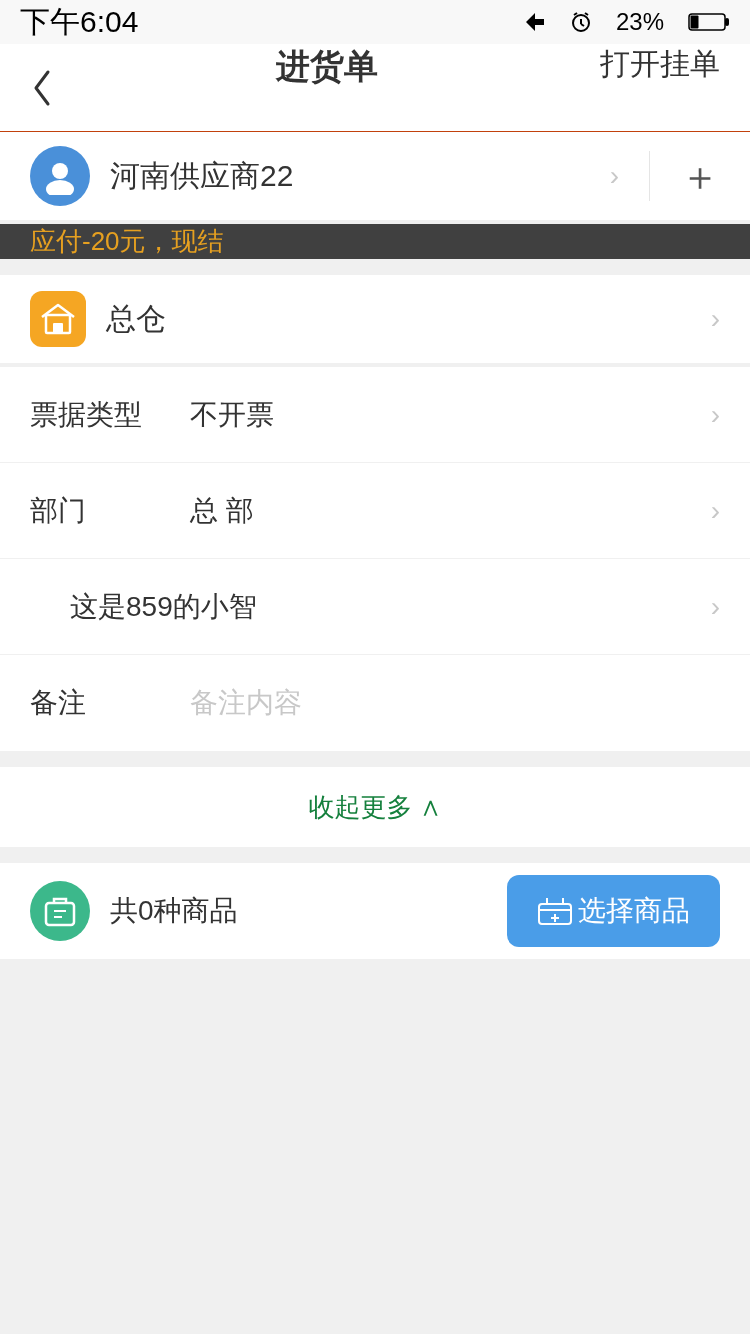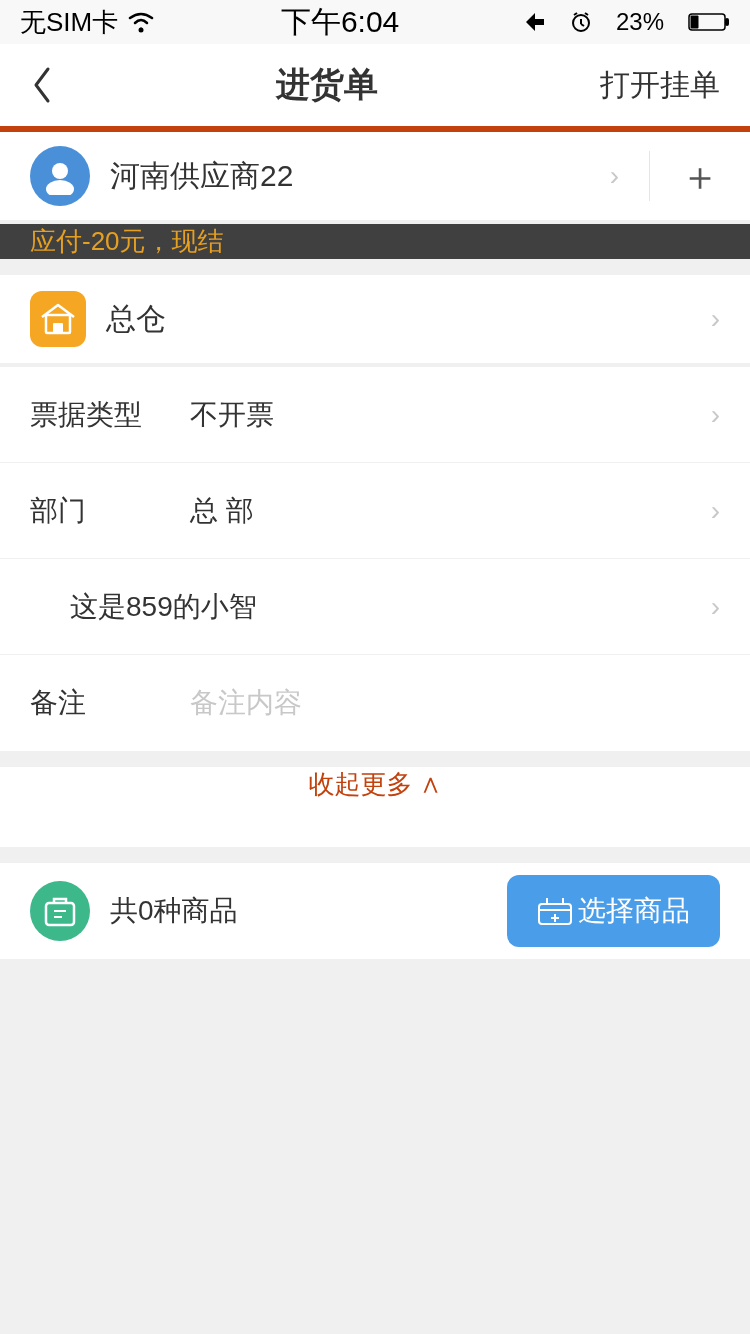--- a/index.html
+++ b/index.html
@@ -40,24 +40,23 @@
       gap: 24px;
       font-size: 24px;
     }
 
     
     .nav-bar {
       width: 100%;
       height: 88px;
       background: #fff;
       display: flex;
-      align-items: center;
       justify-content: space-between;
       padding: 0 30px;
-      border-bottom: 6px solid #c2410c;
+      border-bottom: 1px solid #c2410c;
     }
     .nav-back {
       font-size: 36px;
       color: #333;
       cursor: pointer;
       display: flex;
       align-items: center;
     }
     .nav-title {
       font-size: 34px;
@@ -193,26 +192,26 @@
       flex: 1;
       font-size: 28px;
       color: #c8c8c8;
       padding-left: 40px;
     }
 
     
     .collapse-row {
       background: #fff;
       display: flex;
-      align-items: flex-start;
+      align-items: center;
       justify-content: center;
       height: 80px;
       margin-bottom: 16px;
       font-size: 26px;
-      color: #c2410c;
+      color: #15803d;
       gap: 8px;
       cursor: pointer;
     }
 
     
     .bottom-bar {
       background: #fff;
       display: flex;
       align-items: center;
       padding: 0 30px;
@@ -251,29 +250,20 @@
     
     .lower-area {
       background: #f0f0f0;
       height: 340px;
     }
   </style>
 </head>
 <body>
 
 <div class="status-bar">
-  <div class="status-left">
-    <span>无SIM卡</span>
-    <svg width="30" height="22" viewBox="0 0 30 22">
-      <path d="M15 18 L15 18" stroke="#000" stroke-width="3" stroke-linecap="round"></path>
-      <path d="M9 12 Q15 6 21 12" stroke="#000" stroke-width="2.5" fill="none" stroke-linecap="round"></path>
-      <path d="M4 7 Q15 -1 26 7" stroke="#000" stroke-width="2.5" fill="none" stroke-linecap="round"></path>
-      <circle cx="15" cy="19" r="2.5" fill="#000"></circle>
-    </svg>
-  </div>
   <div class="status-center">下午6:04</div>
   <div class="status-right">
     <svg width="22" height="22" viewBox="0 0 22 22">
       <polygon points="2,11 11,2 11,8 20,8 20,14 11,14 11,20" fill="#000"></polygon>
     </svg>
     <svg width="22" height="22" viewBox="0 0 22 22">
       <circle cx="11" cy="12" r="8" stroke="#000" stroke-width="2" fill="none"></circle>
       <line x1="11" y1="8" x2="11" y2="13" stroke="#000" stroke-width="2"></line>
       <line x1="11" y1="13" x2="14" y2="15" stroke="#000" stroke-width="2"></line>
       <line x1="4" y1="4" x2="7" y2="2" stroke="#000" stroke-width="2"></line>

